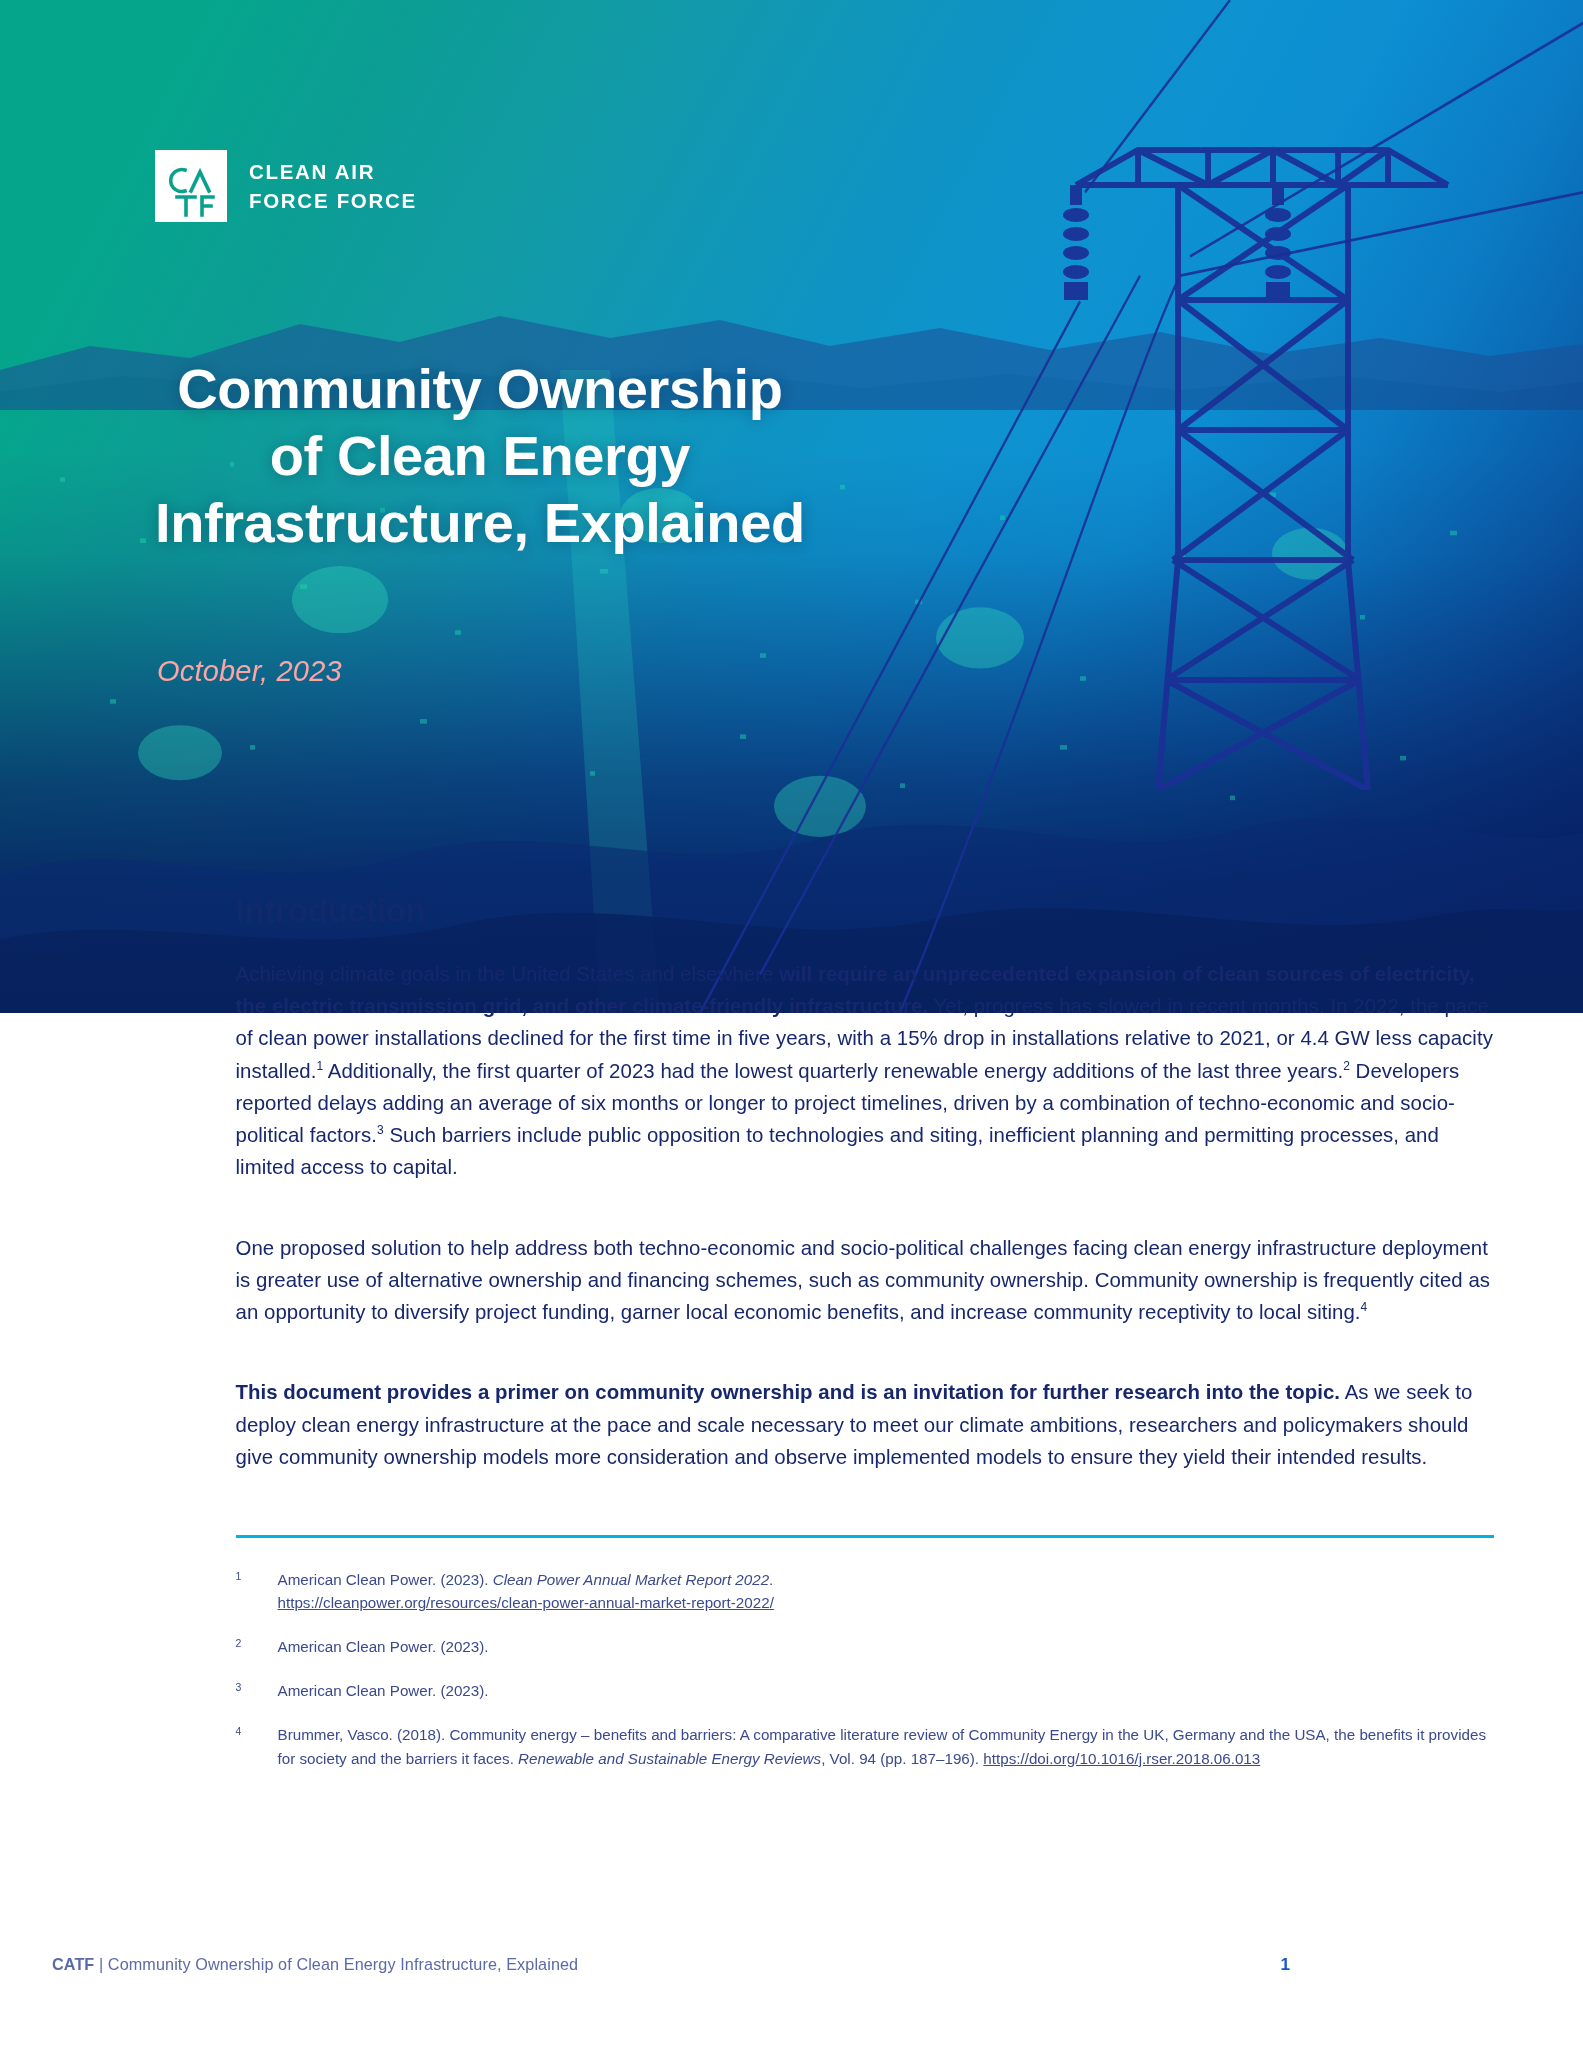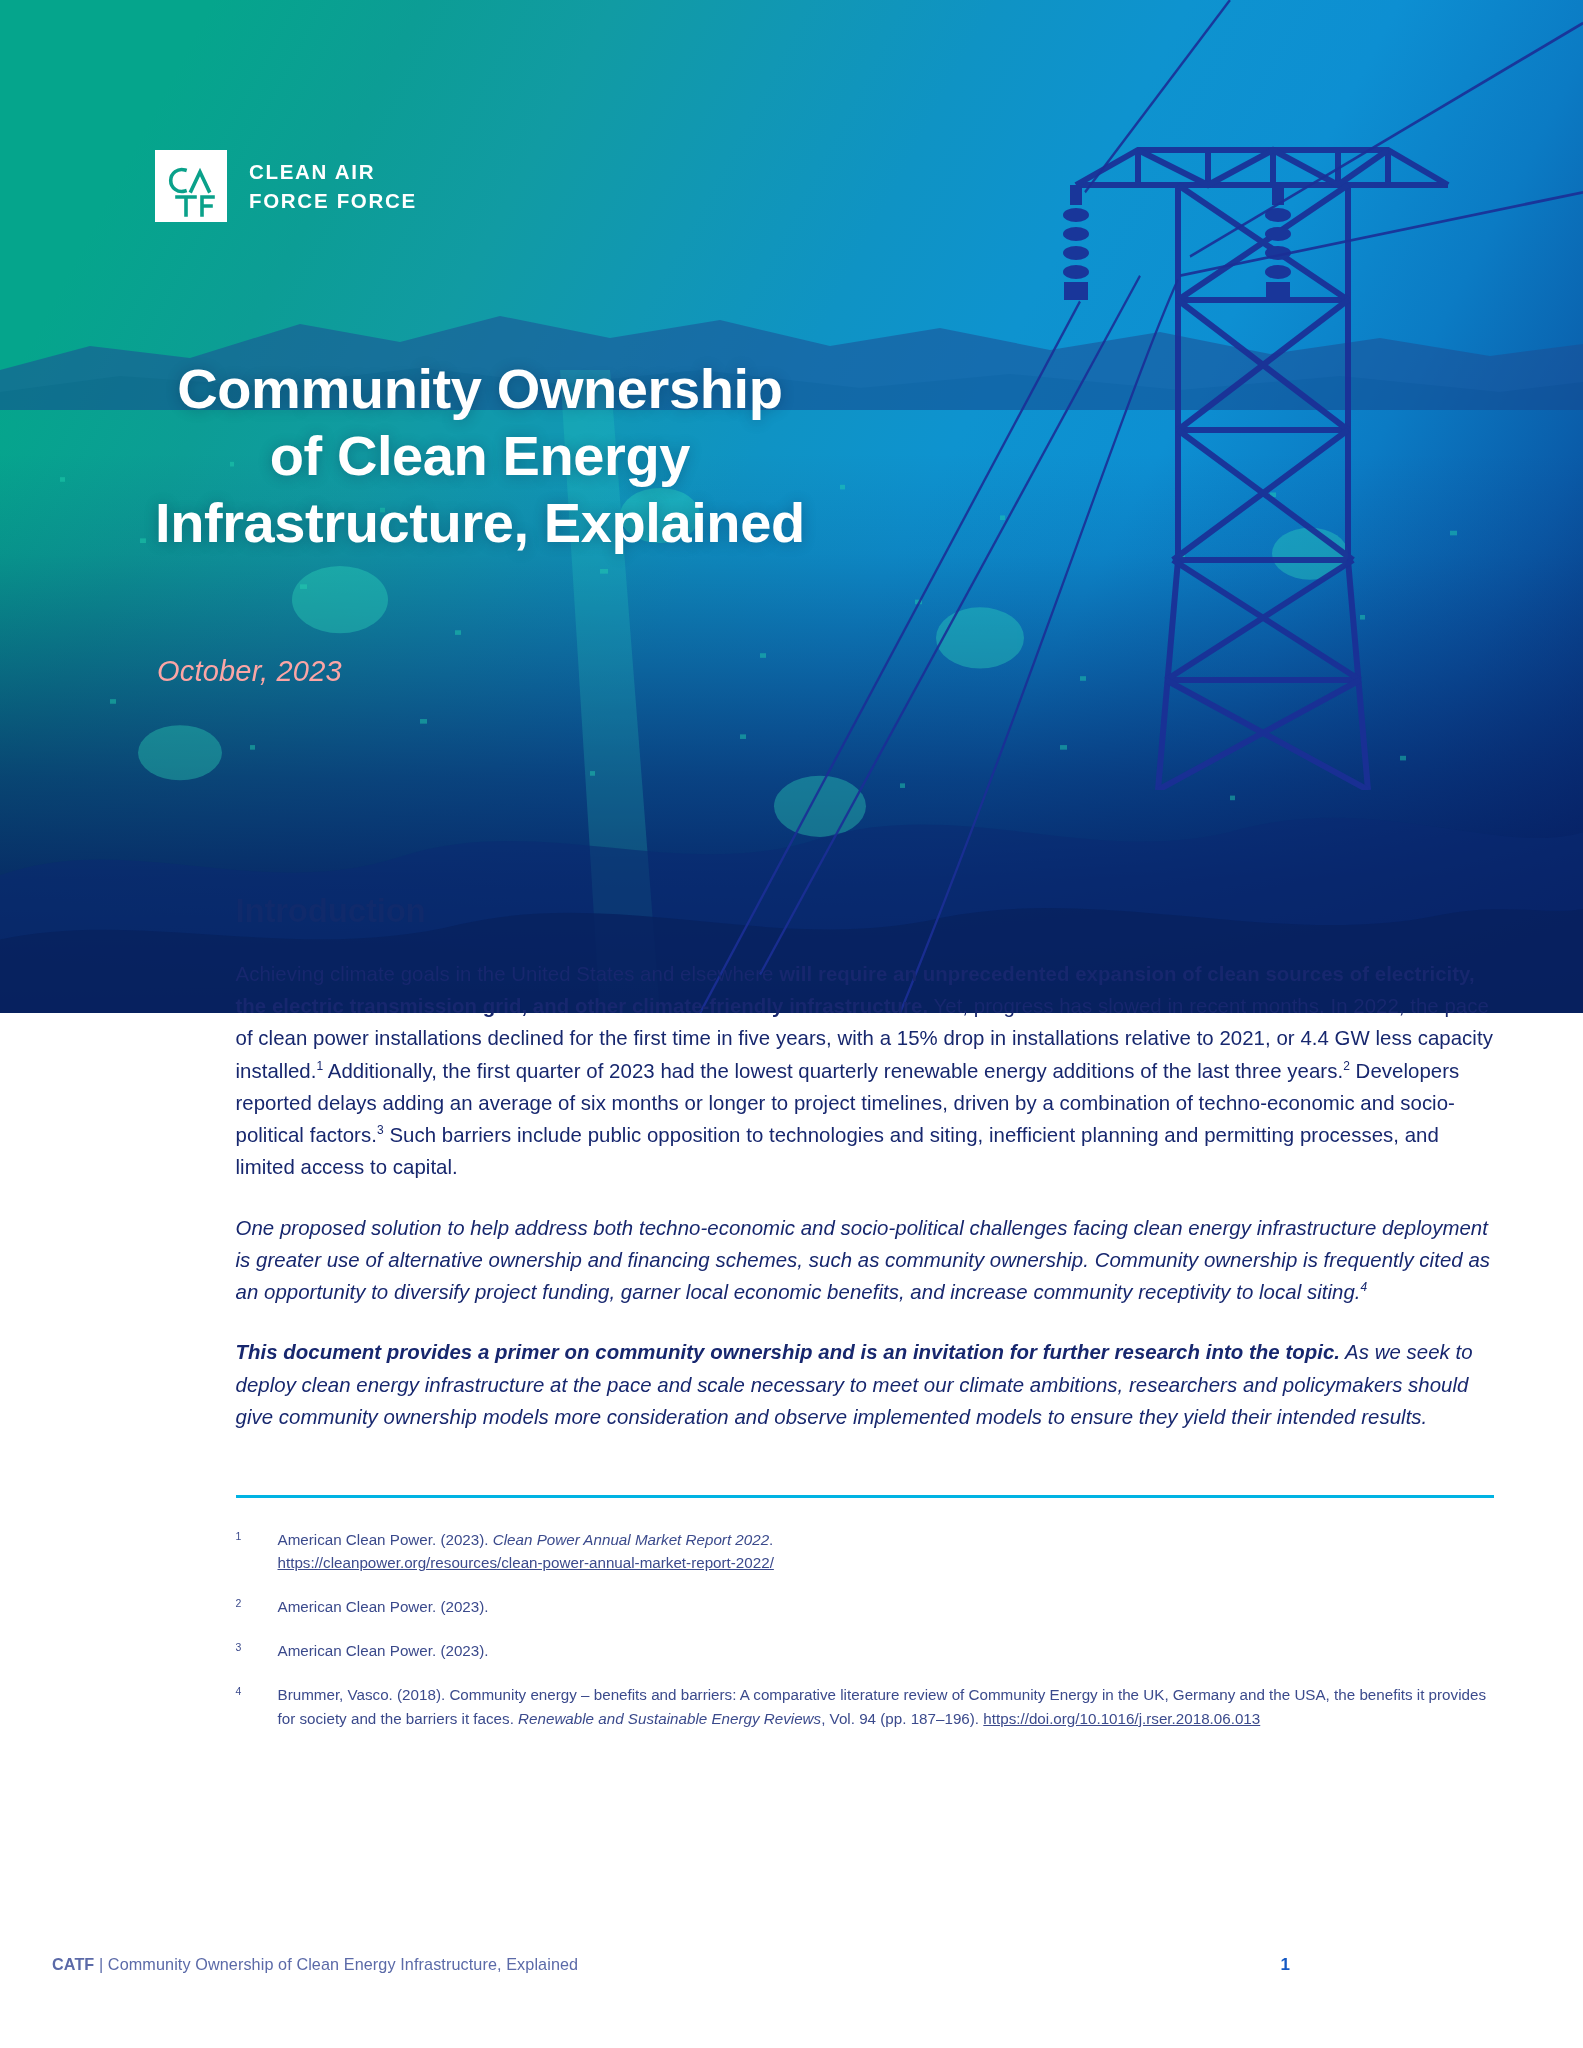--- a/index.html
+++ b/index.html
@@ -157,21 +157,21 @@
     letter-spacing: -0.2px;
   }
   p.body {
     color: #17276e;
     font-size: 20.4px;
     line-height: 1.58;
     margin: 28px 0 0 0;
     max-width: 1258px;
     letter-spacing: .05px;
   }
-  p.body.gap { margin-top: 28px; font-style: italic; }
+  p.body.gap { margin-top: 48px; }
   p.body b { font-weight: bold; }
   sup {
     font-size: 12px;
     vertical-align: super;
     line-height: 0;
   }
 
   
   .rule {
     margin-top: 62px;

